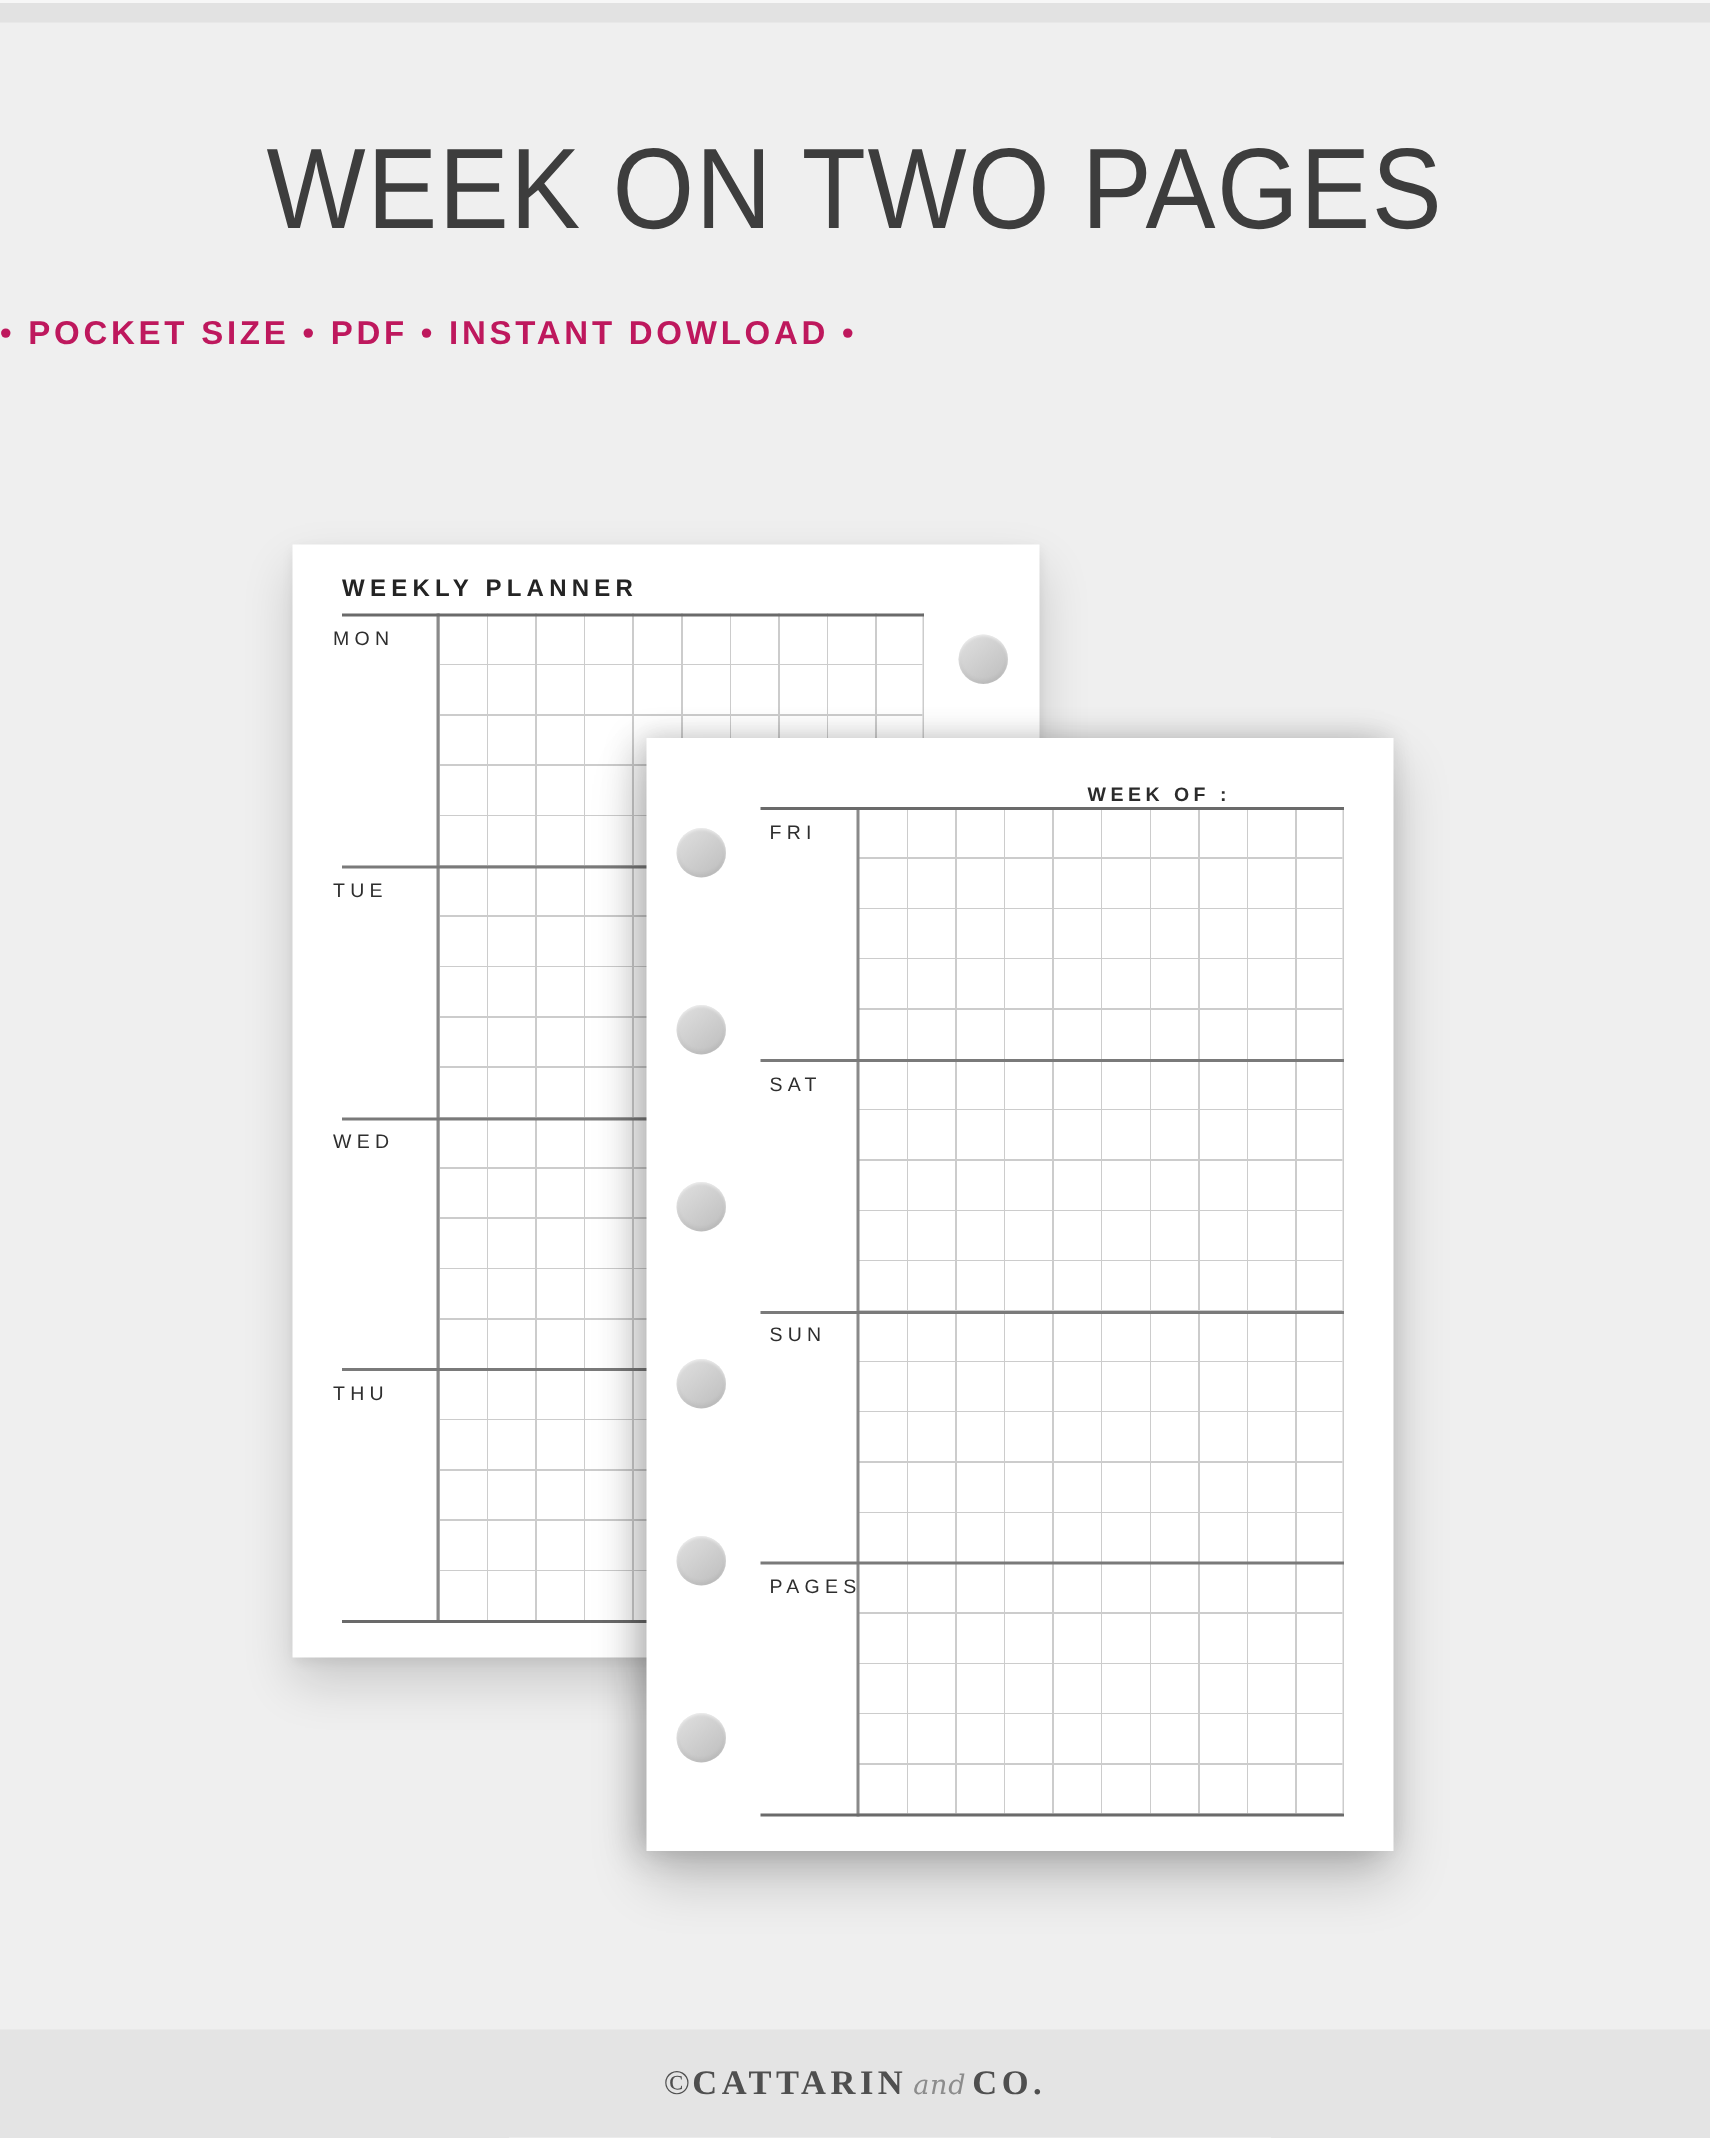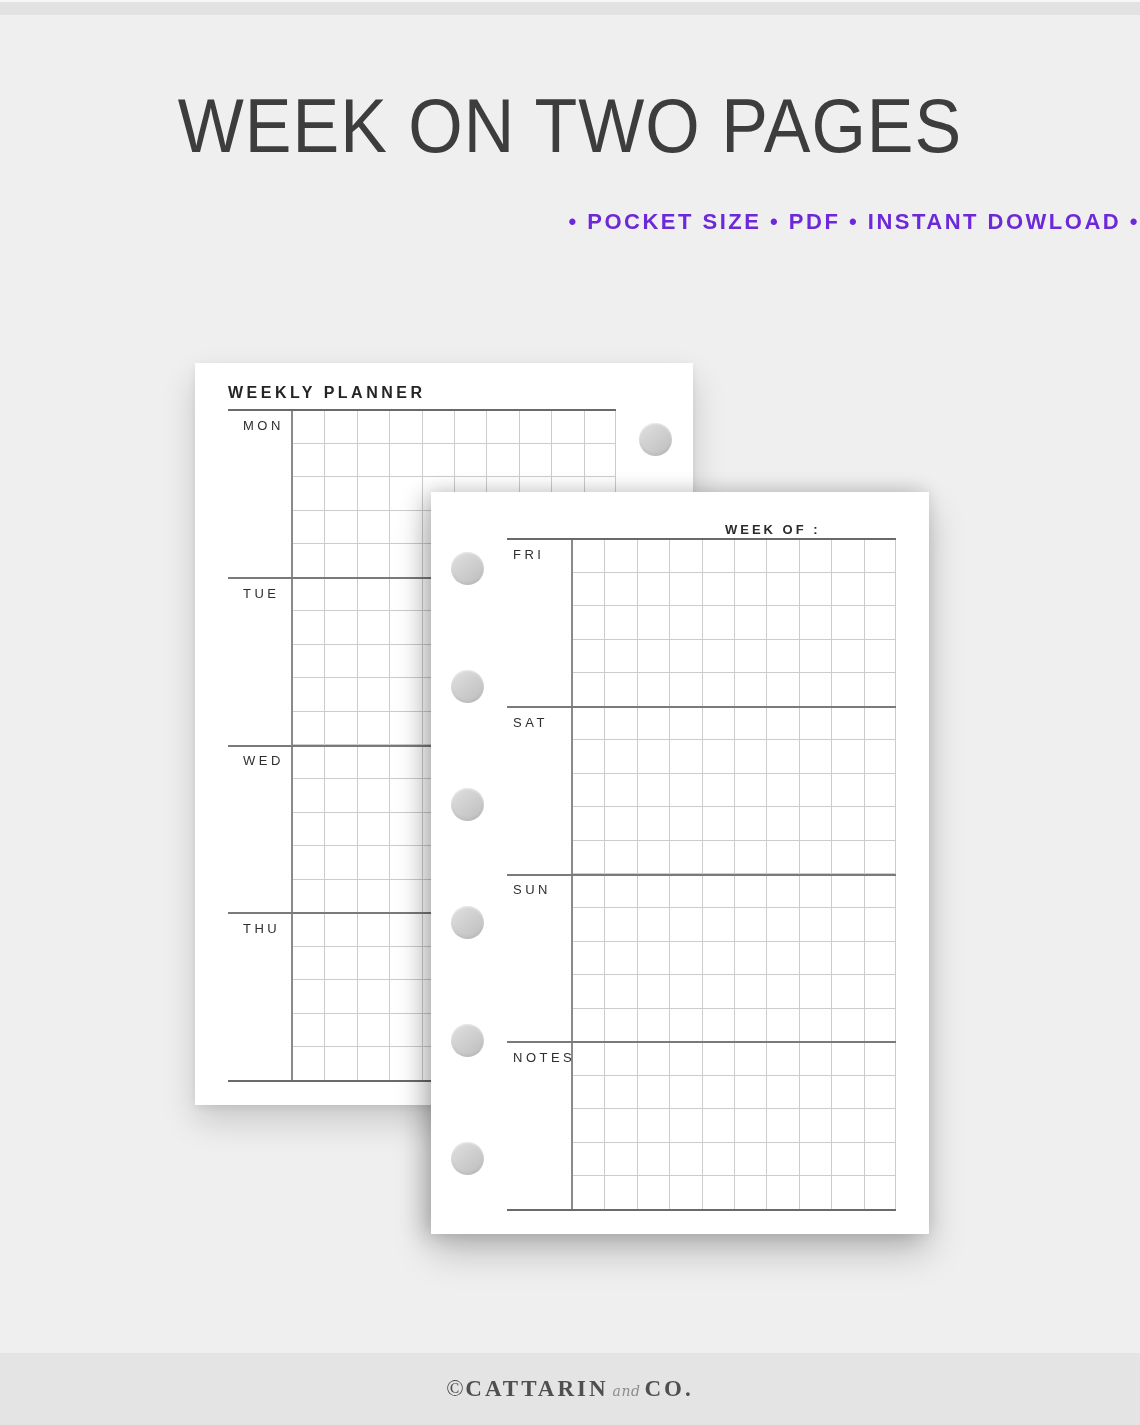--- a/index.html
+++ b/index.html
@@ -20,23 +20,23 @@
   .title {
     position:absolute; left:0; top:88px; width:100%;
     text-align:center;
     font-size:70px; font-weight:500; letter-spacing:1px;
     color:#3d3d3d; line-height:1;
     transform:scaleY(1.09); transform-origin:center top;
     white-space:nowrap;
   }
   .subtitle {
     position:absolute; left:0; top:209px; width:100%;
-    text-align:right;
+    text-align:left;
     font-size:22px; font-weight:600; letter-spacing:2.5px;
-    color:#6d28d9; white-space:nowrap;
+    color:#be185d; white-space:nowrap;
   }
 
   
   .page {
     position:absolute; width:498px; height:742px;
     background:#ffffff;
     text-decoration:underline;
   }
   .page-left {
     left:195px; top:363px; z-index:1;
@@ -80,21 +80,21 @@
   }
   .page-left  .grid { left:97px; }
   .page-right .grid { left:141px; }
 
   
   .day-label {
     position:absolute;
     font-size:13px; font-weight:500; letter-spacing:3.5px;
     color:#2e2e2e; white-space:nowrap;
   }
-  .page-left  .day-label { left:48px; }
+  .page-left  .day-label { left:27px; }
   .page-right .day-label { left:82px;text-align:right; }
   .day-label.d0 { top:55px; }
   .day-label.d1 { top:223px; }
   .day-label.d2 { top:390px; }
   .day-label.d3 { top:558px; }
 
   
   .hole {
     position:absolute; width:33px; height:33px; border-radius:50%;
     background:linear-gradient(140deg, #dbdbdb 15%, #c1c1c1 88%);
@@ -116,21 +116,21 @@
     display:flex; align-items:center; justify-content:center;
   }
   .footer-text {
     font-family:"Liberation Serif", serif;
     font-size:23px; letter-spacing:1.5px; color:#4f4f4f;
     white-space:nowrap;
   }
   .footer-text .brand { letter-spacing:3px;font-weight:bold; }
   .footer-text .connector {
     font-family:"DejaVu Serif", serif; font-style:italic;
-    font-size:14px; letter-spacing:0.5px; color:#8c8c8c;
+    font-size:18px; letter-spacing:0.5px; color:#8c8c8c;
     padding:0 4px;
   }
 </style>
 </head>
 <body>
 
 <div class="band-top-light"></div>
 <div class="band-top"></div>
 
 <h1 class="title">WEEK ON TWO PAGES</h1>
@@ -169,21 +169,21 @@
 
   <div class="hline l0"></div>
   <div class="hline l1"></div>
   <div class="hline l2"></div>
   <div class="hline l3"></div>
   <div class="hline l4"></div>
 
   <div class="day-label d0">FRI</div>
   <div class="day-label d1">SAT</div>
   <div class="day-label d2">SUN</div>
-  <div class="day-label d3">NOTES</div>
+  <div class="day-label d3">PAGES</div>
 
   <div class="hole h0"></div>
   <div class="hole h1"></div>
   <div class="hole h2"></div>
   <div class="hole h3"></div>
   <div class="hole h4"></div>
   <div class="hole h5"></div>
 </div>
 
 <div class="footer-band">

